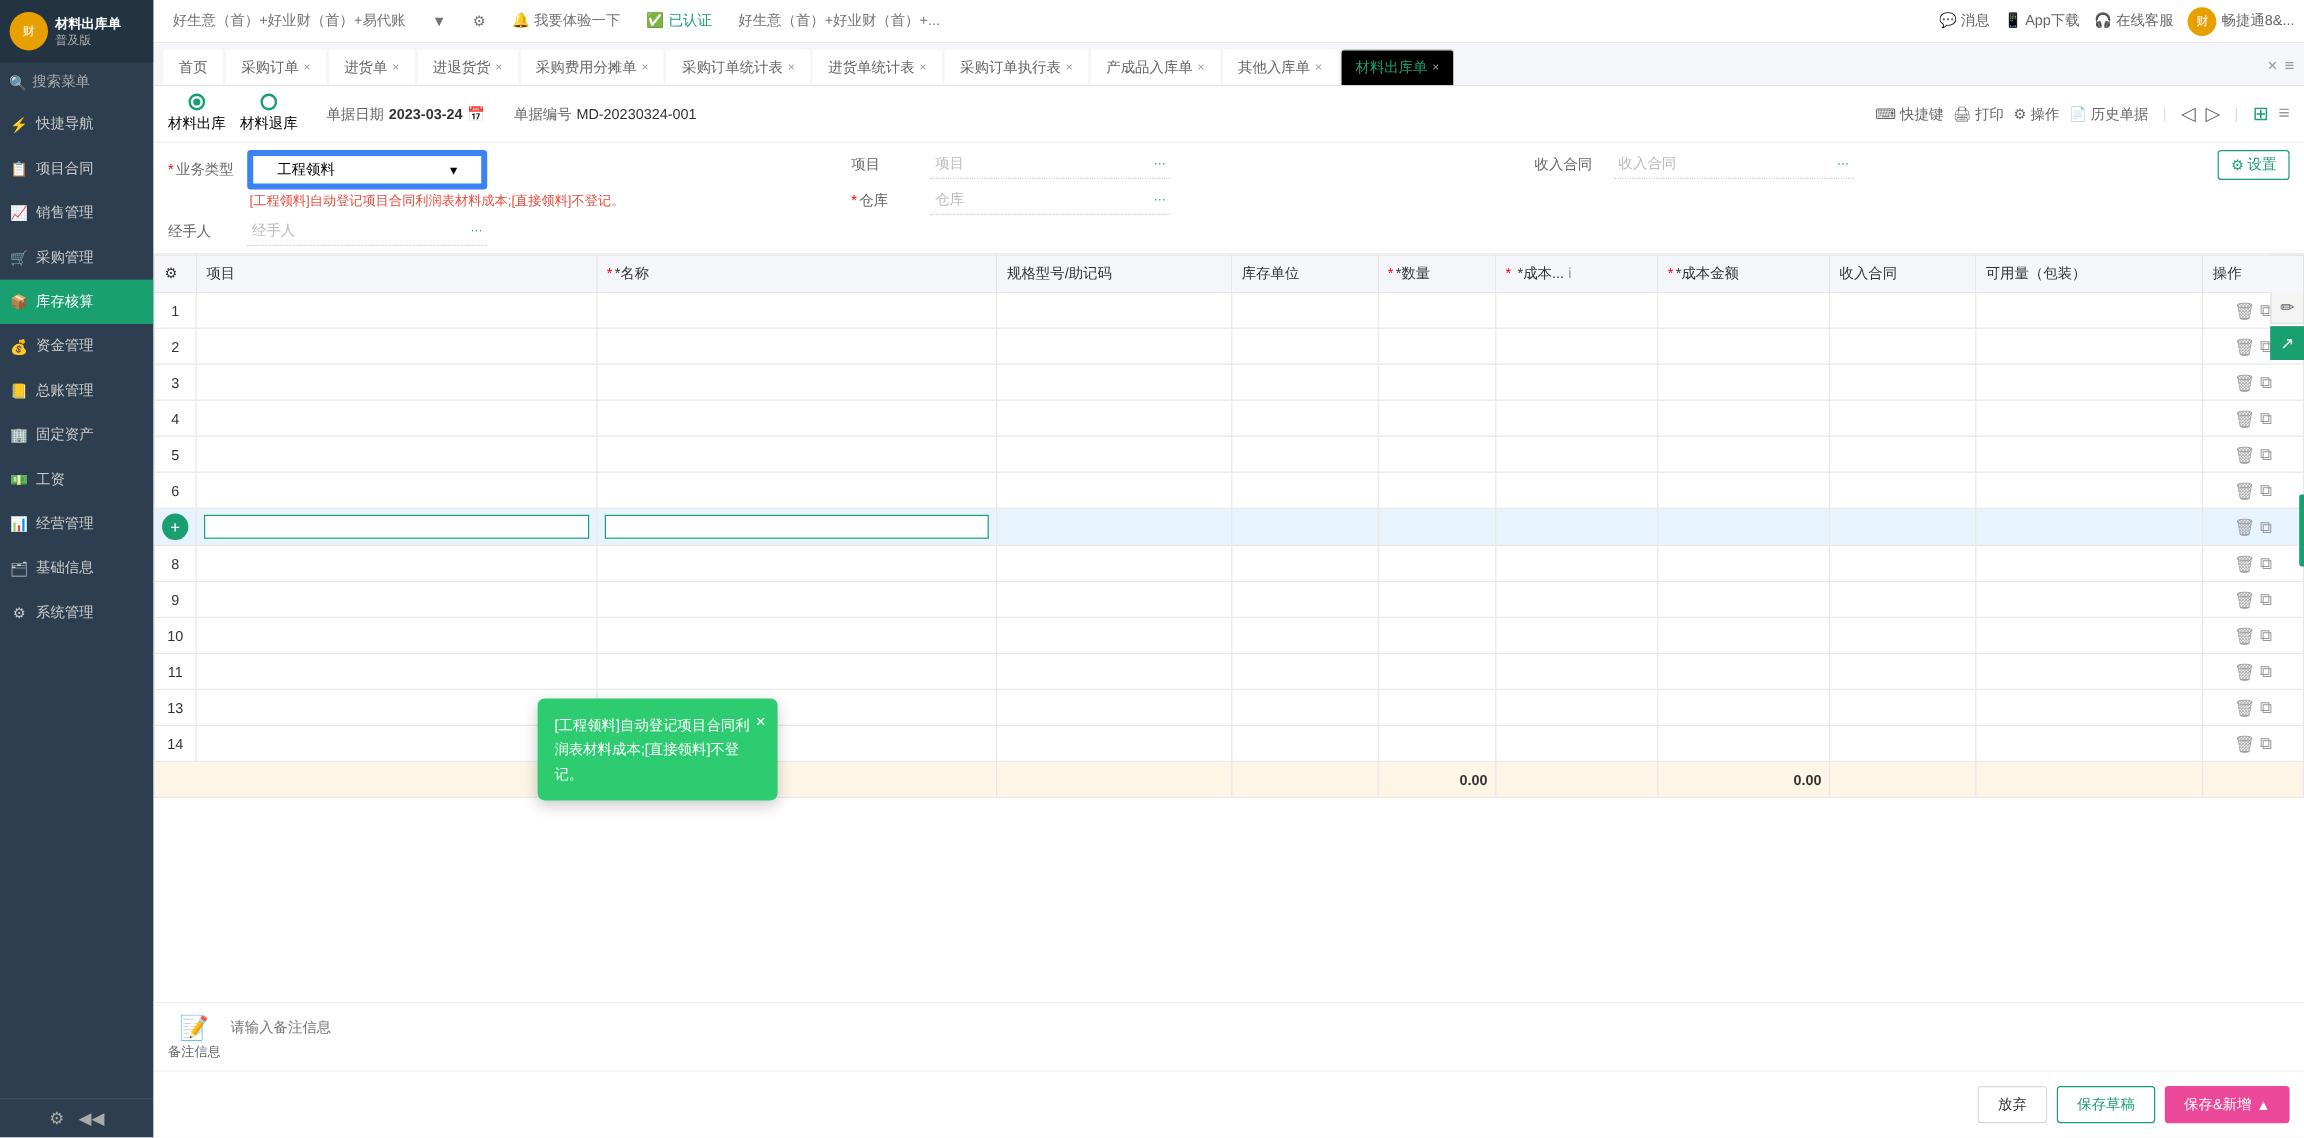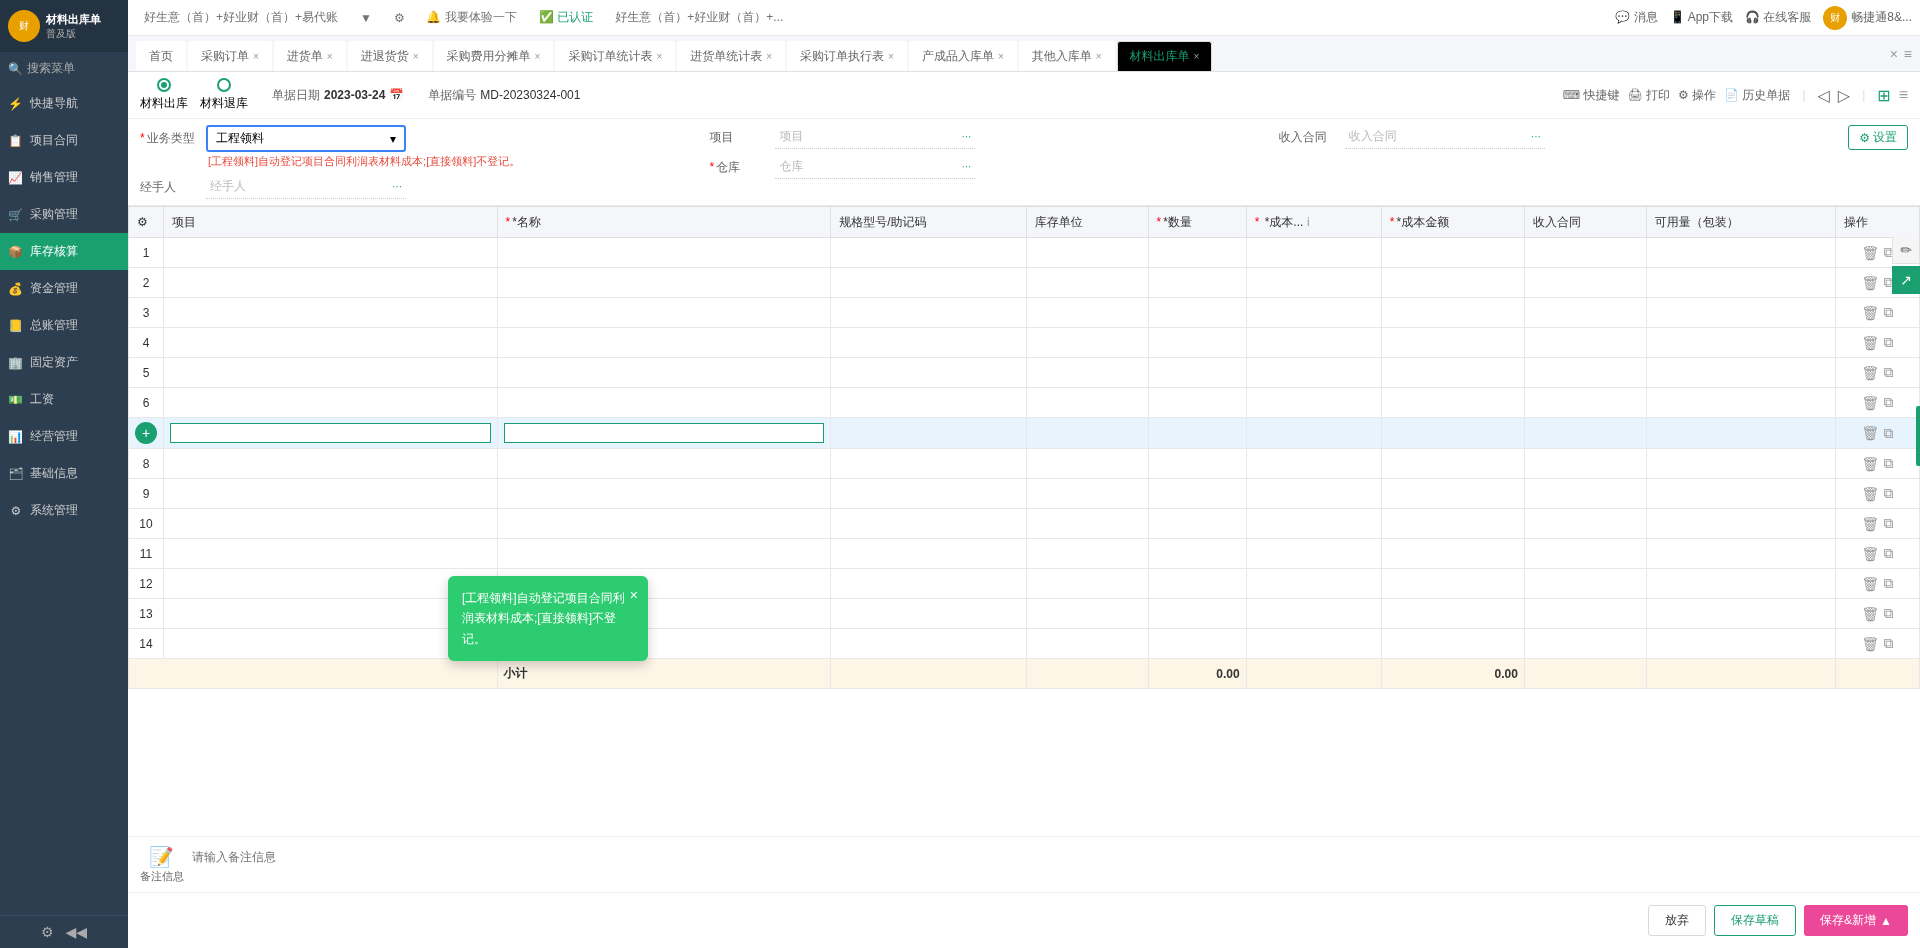--- a/index.html
+++ b/index.html
@@ -258,21 +258,21 @@
         <span style="margin: 0 4px; color: #ddd;">|</span>
         <span style="font-size:16px;cursor:pointer;color:#1a9f70;">⊞</span>
         <span style="font-size:16px;cursor:pointer;color:#999;">≡</span>
       </div>
     </div>
 
     <div style="display:flex; padding: 6px 12px; gap: 12px; align-items: flex-start;">
       <div style="flex:1;">
         <div class="form-row">
           <span class="form-label required">业务类型</span>
-          <div class="form-select" style="width:200px;border:2px solid #3b82f6;border-radius:3px;padding:3px 8px;display:flex;justify-content:space-between;align-items:center;">
+          <div class="form-select" style="width:200px;border:5px solid #3b82f6;border-radius:3px;padding:3px 20px;display:flex;justify-content:space-between;align-items:center;">
             <span>工程领料</span>
             <span>▾</span>
           </div>
         </div>
         <div style="margin-left:68px;margin-top:2px;">
           <span style="color:#e74c3c;font-size:11px;">[工程领料]自动登记项目合同利润表材料成本;[直接领料]不登记。</span>
         </div>
         <div class="form-row" style="margin-top:6px;">
           <span class="form-label" style="min-width:60px;color:#666;">经手人</span>
           <div class="form-dotted" style="min-width:200px;border-bottom:1px dotted #ccc;display:flex;align-items:center;">
@@ -533,38 +533,20 @@
             <td></td>
             <td></td>
             <td>
               <div class="op-icons">
                 <span class="op-icon">🗑</span>
                 <span class="op-icon">⧉</span>
               </div>
             </td>
           </tr>
         <tr>
-            <td class="row-num">12</td>
-            <td></td>
-            <td></td>
-            <td></td>
-            <td></td>
-            <td></td>
-            <td></td>
-            <td></td>
-            <td></td>
-            <td></td>
-            <td>
-              <div class="op-icons">
-                <span class="op-icon">🗑</span>
-                <span class="op-icon">⧉</span>
-              </div>
-            </td>
-          </tr>
-        <tr>
             <td class="row-num">13</td>
             <td></td>
             <td></td>
             <td></td>
             <td></td>
             <td></td>
             <td></td>
             <td></td>
             <td></td>
             <td></td>

